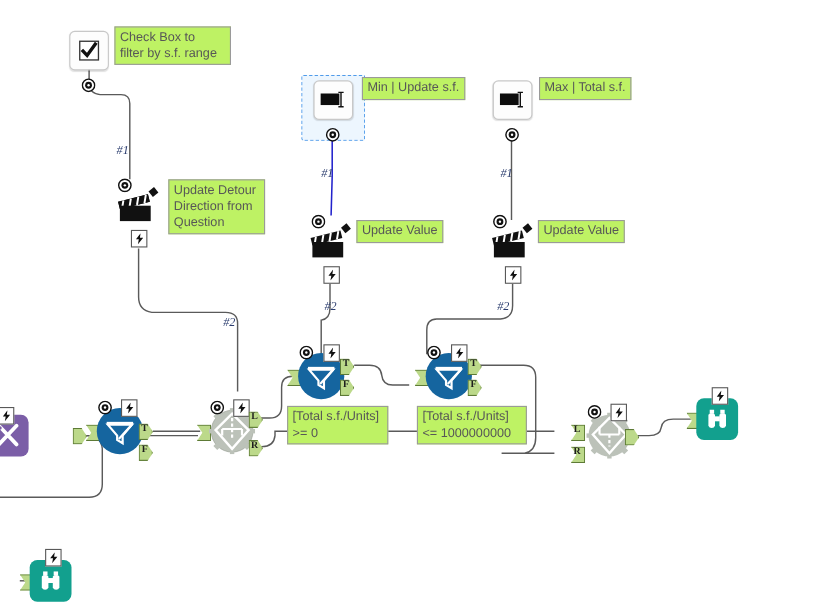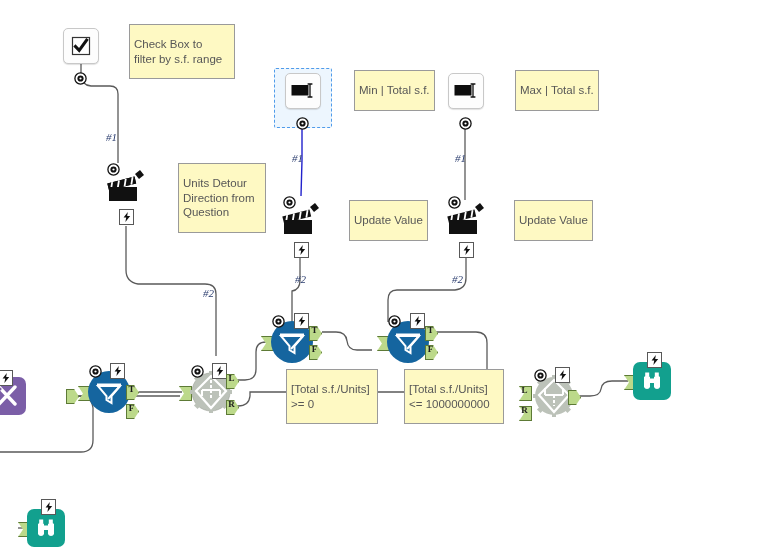--- a/index.html
+++ b/index.html
@@ -2,22 +2,22 @@
 <html><head>
 <meta charset="utf-8">
 <style>
   html,body{margin:0;padding:0;background:#ffffff;}
   body{width:758px;height:550px;position:relative;overflow:hidden;
        font-family:"Liberation Sans", sans-serif;}
   #canvas{position:absolute;left:0;top:0;width:758px;height:550px;}
   svg.wires{position:absolute;left:0;top:0;width:758px;height:550px;pointer-events:none;}
 
   .node{position:absolute;}
-  .lbl{position:absolute;border:1px solid #9a9a9a;background:#fef9c3;color:#575757;
-       font-size:11.5px;line-height:14.5px;padding:12px 4px;white-space:pre;margin-left:25px;}
+  .lbl{position:absolute;border:1px solid #9a9a9a;background:#bef264;color:#575757;
+       font-size:11.5px;line-height:14.5px;padding:2px 4px;white-space:pre;}
   .wirelbl{position:absolute;color:#2a3c6e;font-size:11px;font-style:italic;font-family:"Liberation Serif",serif;}
 
   
   .tile{width:34px;height:34px;background:#fdfdfd;border:1px solid #c8c8c8;border-radius:5px;
         box-shadow:0 1px 1px rgba(0,0,0,.12);display:flex;align-items:center;justify-content:center;}
   .sel-dash{position:absolute;border:1px dashed #4f9bea;background:rgba(222,238,253,.55);border-radius:2px;}
 
   
   .sq{width:38px;height:38px;border-radius:7px;display:flex;align-items:center;justify-content:center;}
   .sq.purple{background:#7b5ea7;}
@@ -110,21 +110,21 @@
       </svg>
     </div>
   </div>
   <div class="eye" style="left:296px;top:116px;">
     <svg width="13" height="13" viewBox="0 0 13 13">
         <circle cx="6.5" cy="6.5" r="5.6" fill="#fff" stroke="#111" stroke-width="1.3"></circle>
         <circle cx="6.5" cy="6.5" r="3.1" fill="#111"></circle>
         <circle cx="6.5" cy="6.5" r="1.1" fill="#fff"></circle>
       </svg>
   </div>
-  <div class="lbl" style="left:329px;top:70px;">Min | Total s.f.</div>
+  <div class="lbl" style="left:329px;top:70px;">Min | Update s.f.</div>
   <div class="wirelbl" style="left:292px;top:152px;">#1</div>
 
   <div class="node" style="left:448px;top:73px;">
     <div class="tile">
       <svg width="26" height="22" viewBox="0 0 26 22">
         <rect x="1.5" y="5" width="17" height="10.5" fill="#0d0d0d"></rect>
         <path d="M20,4 L20,17 M17.6,4 L22.4,4 M17.6,17 L22.4,17" stroke="#111" stroke-width="1.3" fill="none"></path>
       </svg>
     </div>
   </div>
@@ -156,21 +156,21 @@
         <circle cx="6.5" cy="6.5" r="5.6" fill="#fff" stroke="#111" stroke-width="1.3"></circle>
         <circle cx="6.5" cy="6.5" r="3.1" fill="#111"></circle>
         <circle cx="6.5" cy="6.5" r="1.1" fill="#fff"></circle>
       </svg>
   </div>
   <div class="bolt" style="left:119px;top:209px;">
     <svg width="8" height="10" viewBox="0 0 8 10">
         <path d="M4.8,0 L0.6,5.6 L3.2,5.6 L2.4,10 L7.2,4.1 L4.2,4.1 Z" fill="#111"></path>
       </svg>
   </div>
-  <div class="lbl" style="left:153px;top:163px;width:78px;">Units Detour
+  <div class="lbl" style="left:153px;top:163px;width:78px;">Update Detour
 Direction from
 Question</div>
   <div class="wirelbl" style="left:203px;top:287px;">#2</div>
 
   <div class="node" style="left:281px;top:201px;">
     <svg width="42" height="38" viewBox="0 0 42 38">
       <g transform="rotate(-14 20 20)">
         <path d="M3,11 L31,11 L31,18 L3,18 Z" fill="#111"></path>
         <g stroke="#fff" stroke-width="1.8">
             <path d="M8,11 L5,18 M15,11 L12,18 M22,11 L19,18 M29,11 L26,18"></path>

